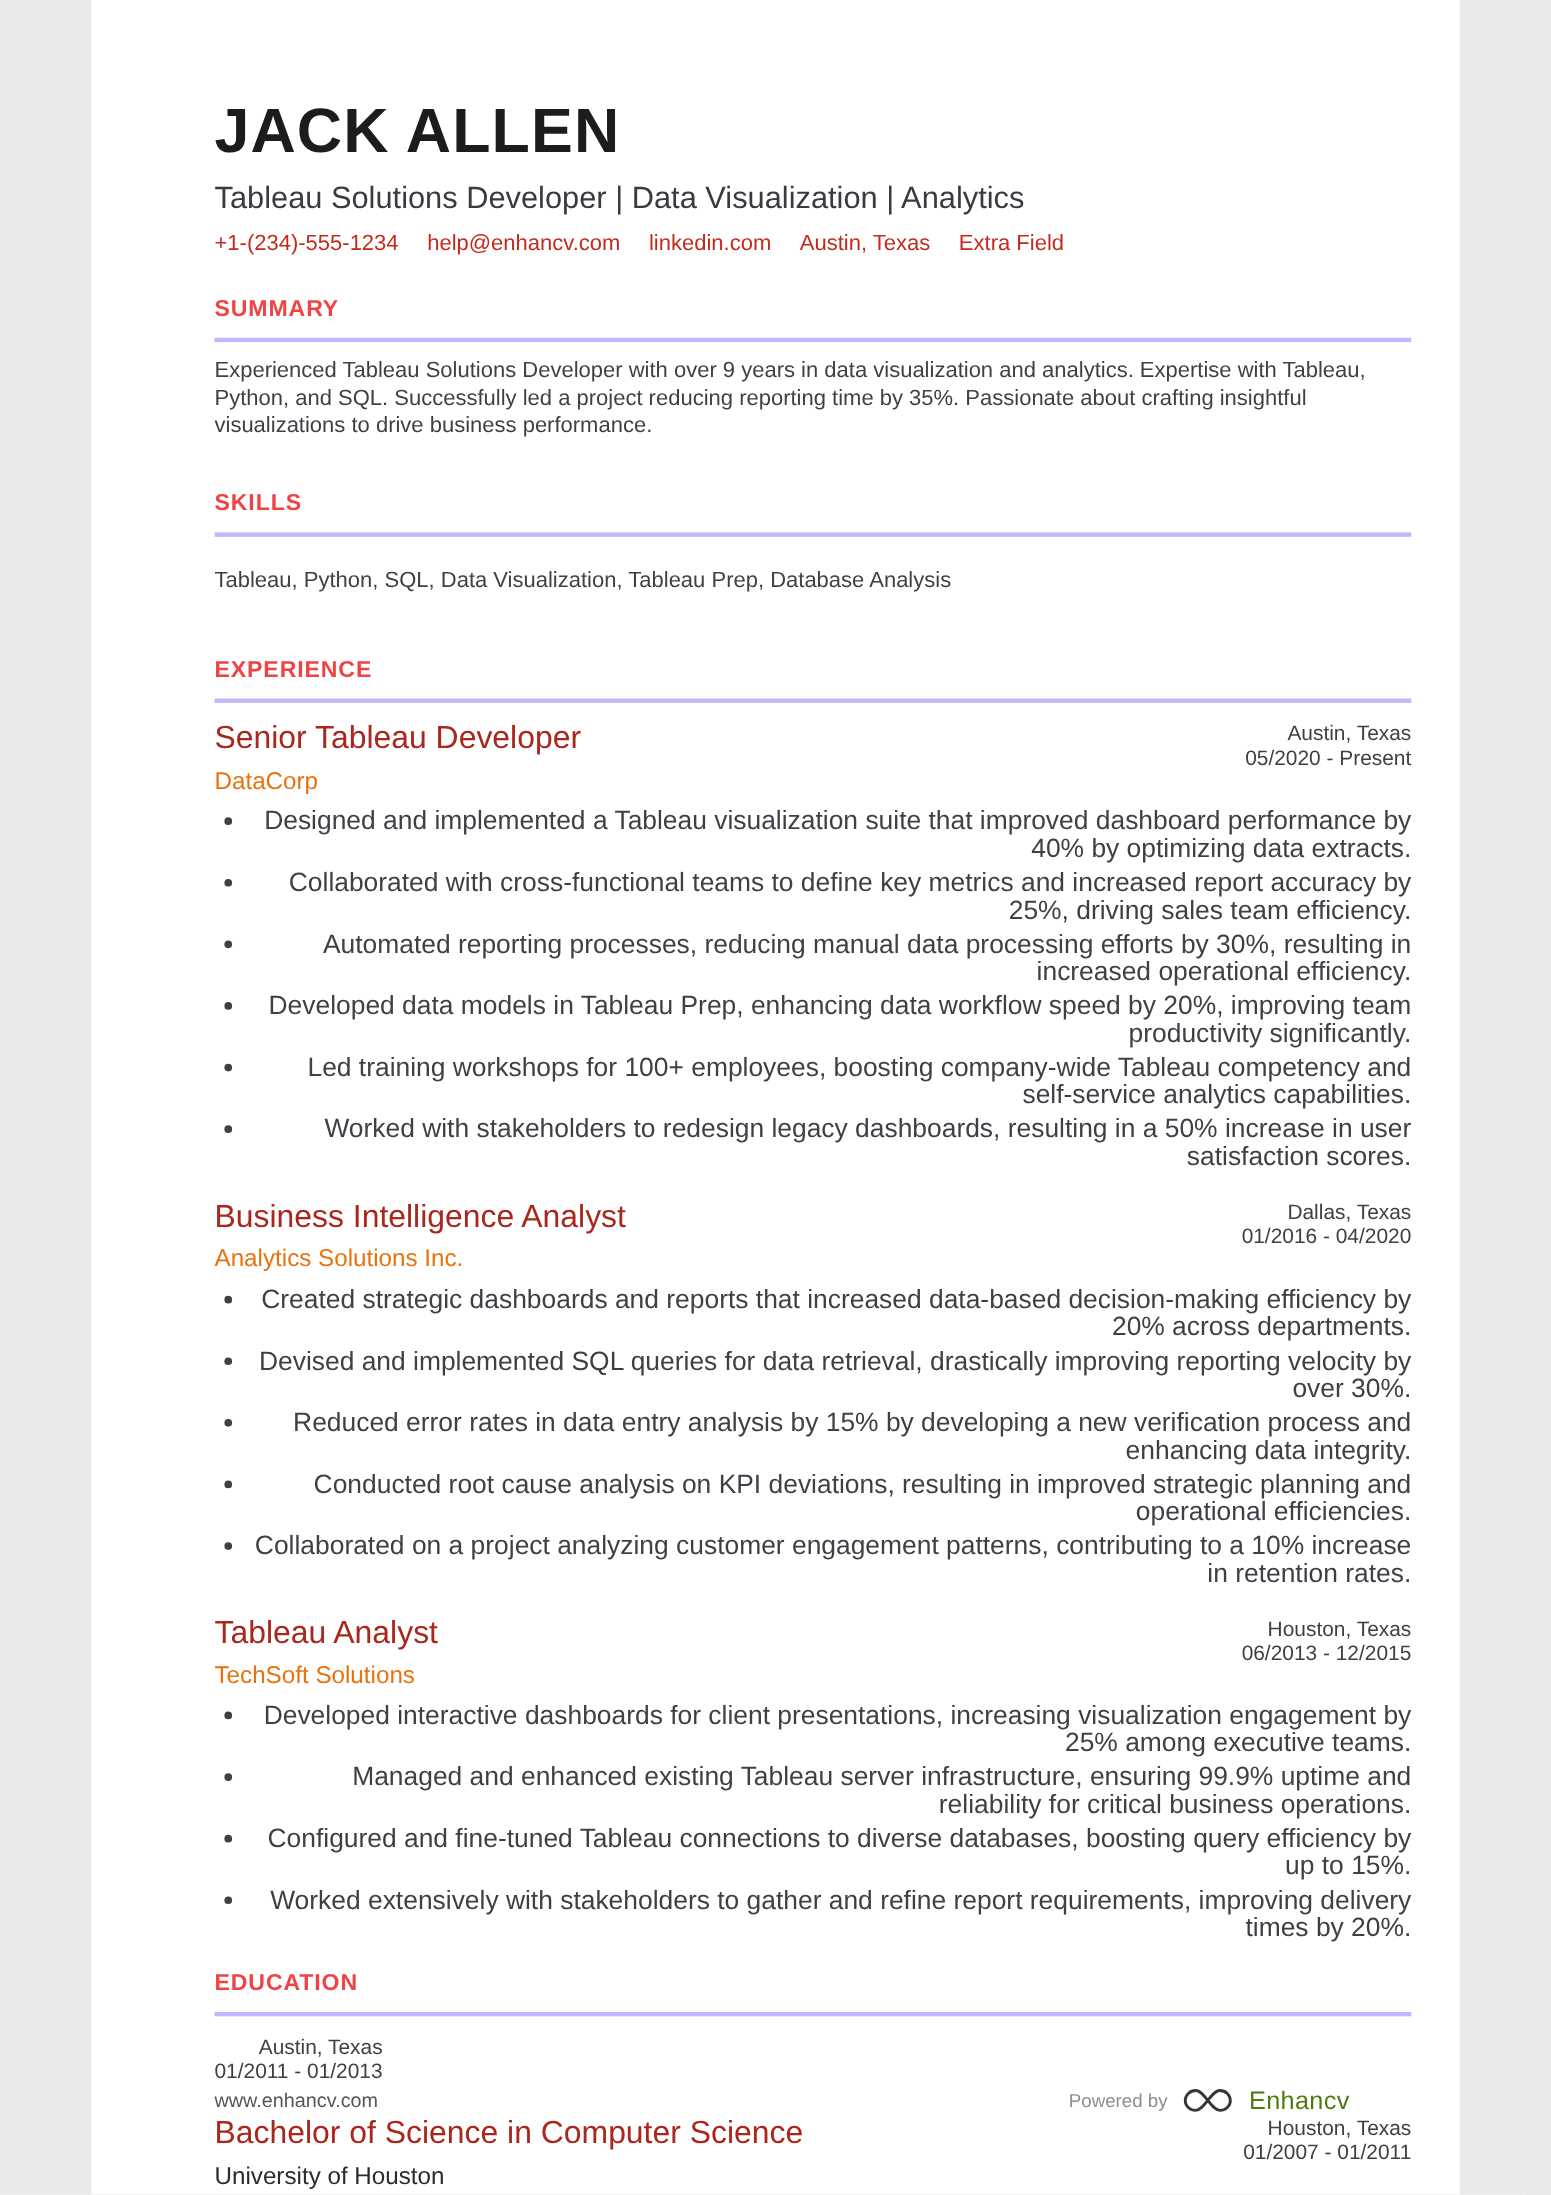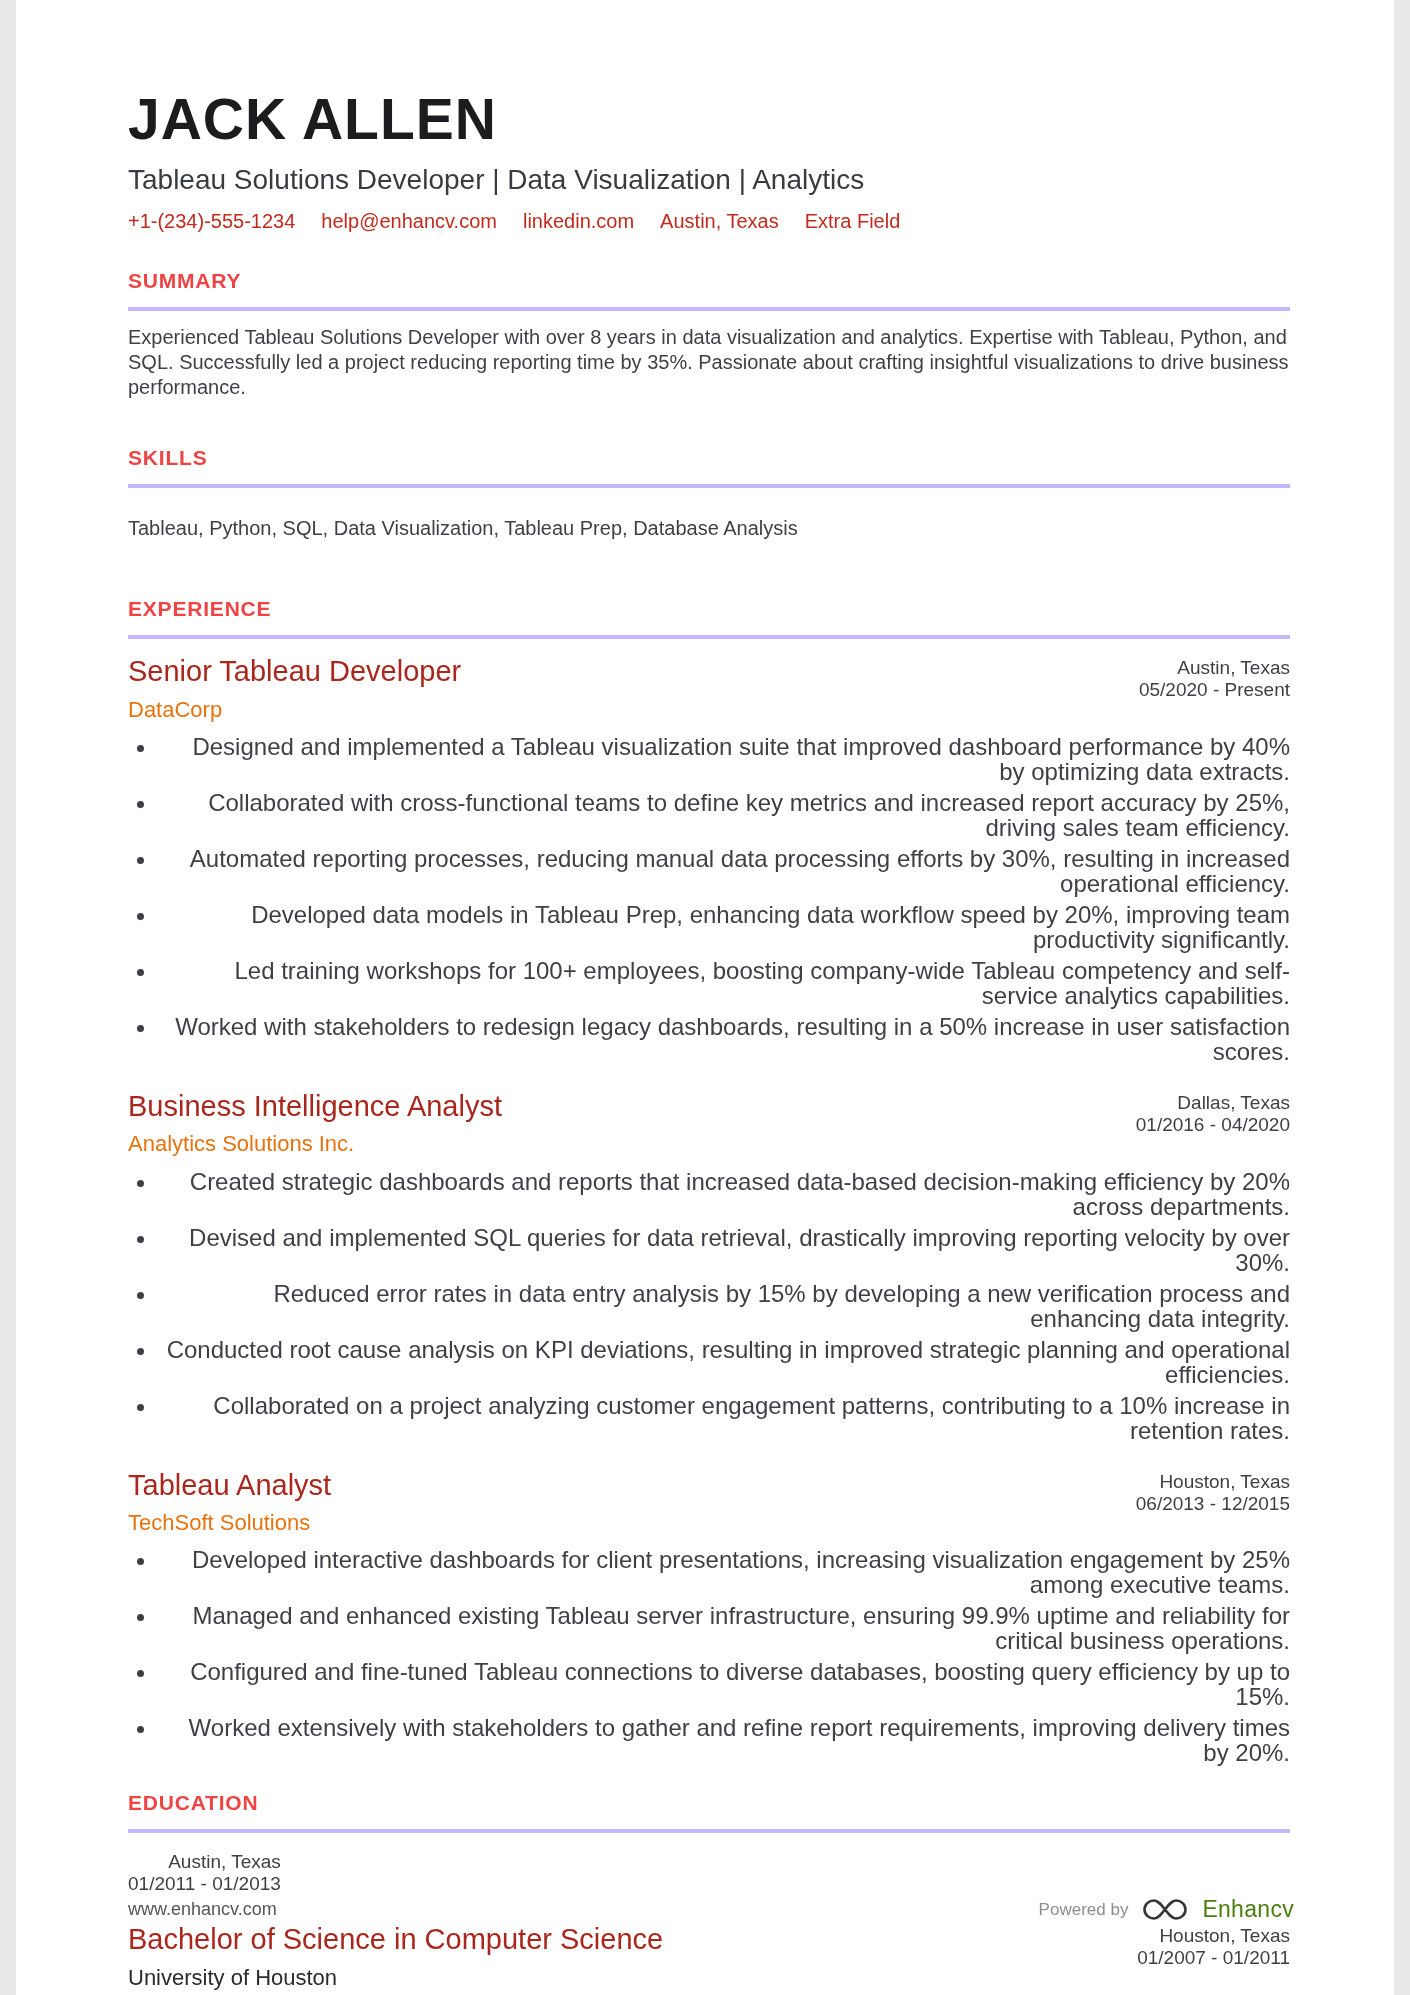--- a/index.html
+++ b/index.html
@@ -1,25 +1,25 @@
 <!DOCTYPE html>
 <html><head>
 <meta charset="utf-8">
 <style>
   * { margin: 0; padding: 0; box-sizing: border-box; }
   html, body { background: #e9e9e9; }
   body { font-family: "Liberation Sans", "DejaVu Sans", sans-serif; }
 
   .page {
     position: relative;
-    width: 1378px;
+    width: 1244px;
     height: 1995px;
     margin: 0 auto;
     background: #ffffff;
-    padding: 88px 104px 0 112px;
+    padding: 88px 44px 0 112px;
     overflow: hidden;
   }
 
   
   .name {
     font-size: 57px;
     font-weight: 800;
     letter-spacing: 1px;
     color: #1c1c1e;
     line-height: 1.1;
@@ -166,21 +166,21 @@
       <span>+1-(234)-555-1234</span>
       <span>help@enhancv.com</span>
       <span>linkedin.com</span>
       <span>Austin, Texas</span>
       <span>Extra Field</span>
     </div>
   </div>
 
   <div class="section summary">
     <div class="section-heading">SUMMARY</div>
-    <div class="summary-text">Experienced Tableau Solutions Developer with over 8 years in data visualization and analytics. Expertise with Tableau, Python, and SQL. Successfully led a project reducing reporting time by 35%. Passionate about crafting insightful visualizations to drive business performance.</div>
+    <div class="summary-text">Experienced Tableau Solutions Developer with over 9 years in data visualization and analytics. Expertise with Tableau, Python, and SQL. Successfully led a project reducing reporting time by 35%. Passionate about crafting insightful visualizations to drive business performance.</div>
   </div>
 
   <div class="section skills">
     <div class="section-heading">SKILLS</div>
     <div class="skills-text">Tableau, Python, SQL, Data Visualization, Tableau Prep, Database Analysis</div>
   </div>
 
   <div class="section experience">
     <div class="section-heading">EXPERIENCE</div>
 

